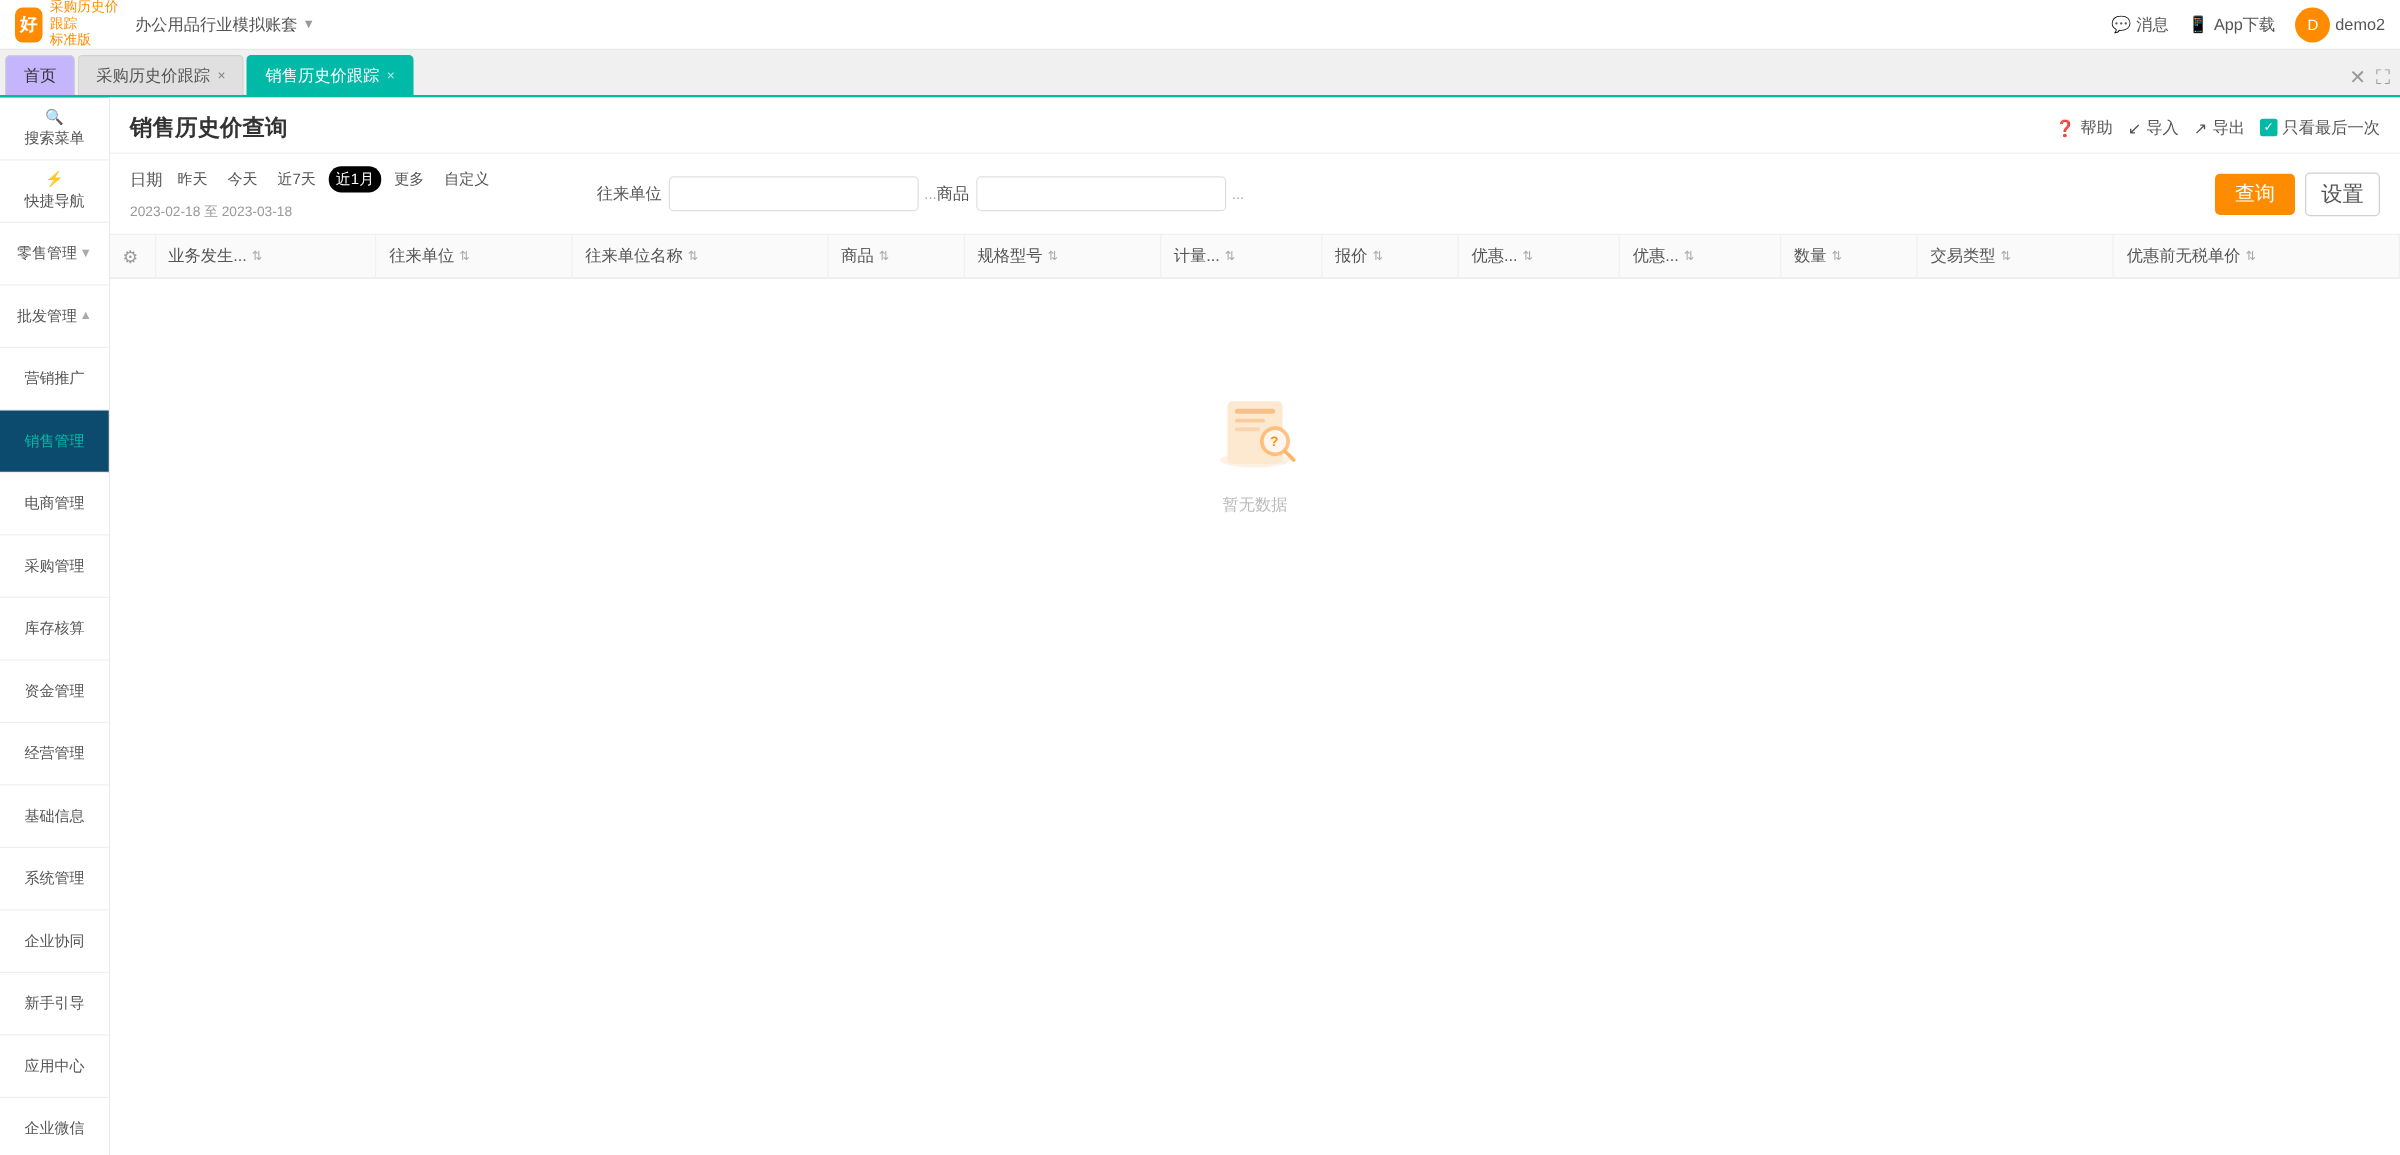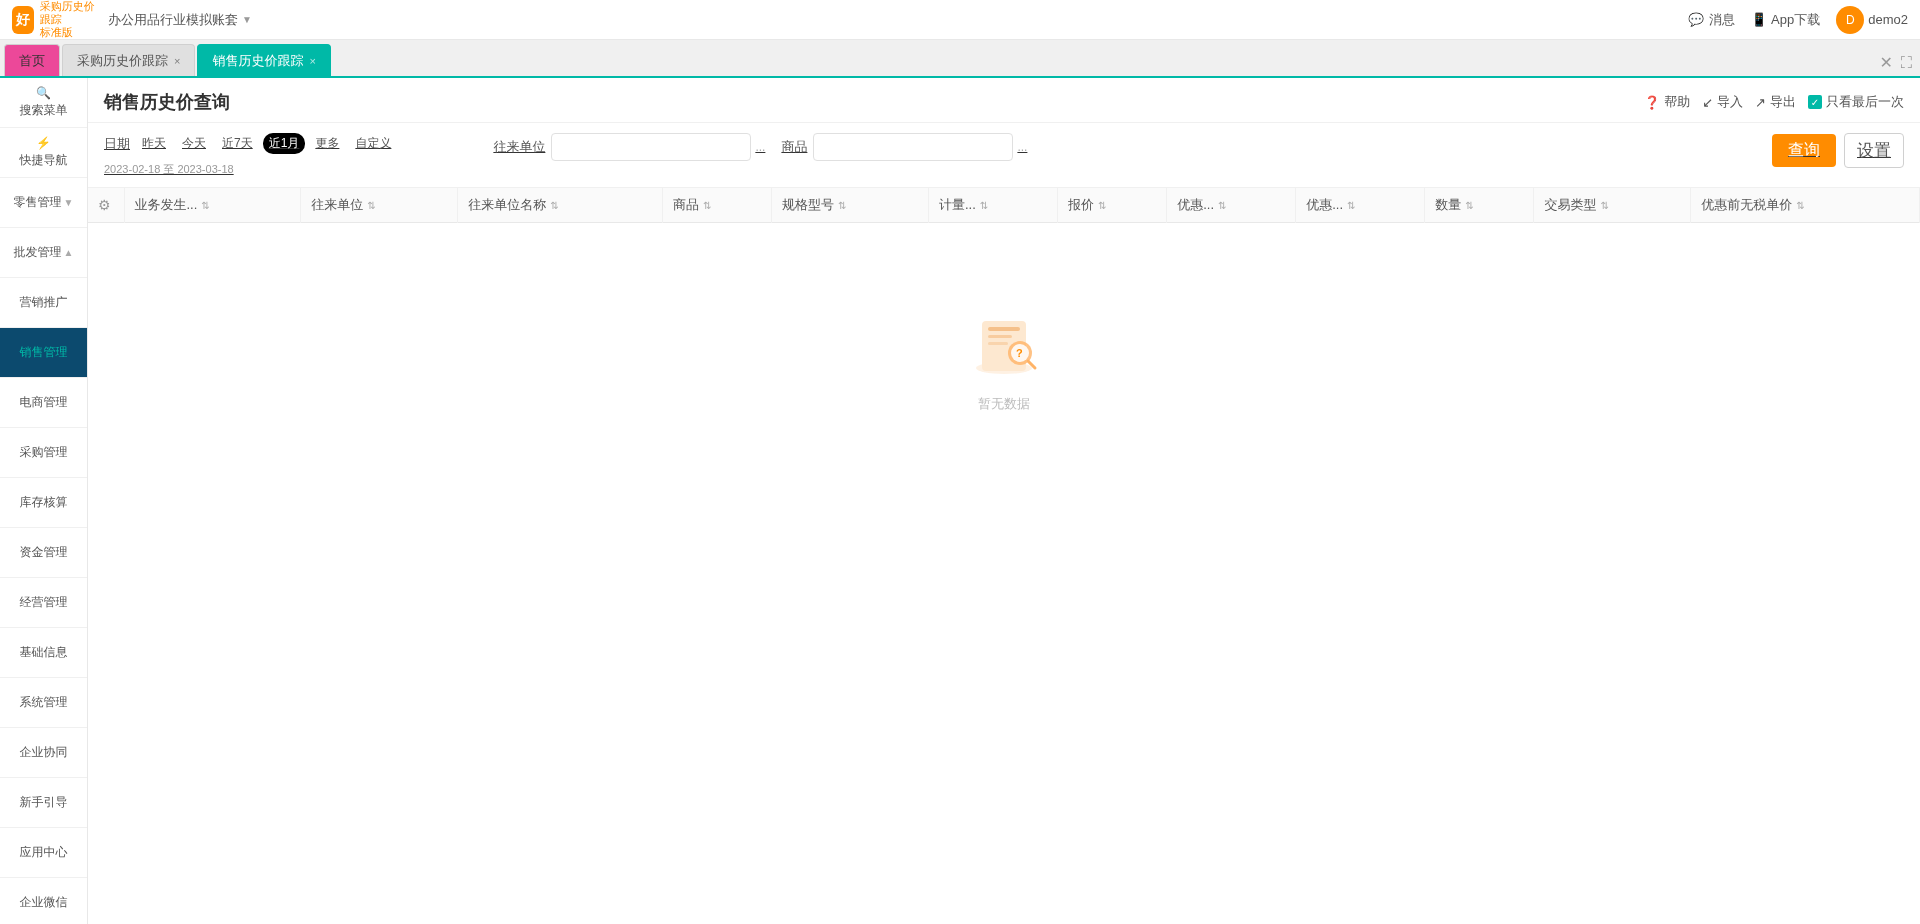--- a/index.html
+++ b/index.html
@@ -104,21 +104,21 @@
       margin-right: 2px;
       border: 1px solid #d0d0d0;
       border-bottom: none;
     }
     .tab.active {
       background: #00b9a7;
       color: #fff;
       border-color: #00b9a7;
     }
     .tab.home {
-      background: #ec4899;
+      background: #c4b5fd;
       color: #333;
       border-color: #d0d0d0;
       justify-content: center;
     }
     .tab-close {
       font-size: 11px;
       color: inherit;
       cursor: pointer;
       opacity: 0.7;
     }
@@ -228,24 +228,22 @@
       justify-content: center;
       color: white;
       font-size: 10px;
     }
 
     
     .filter-bar {
       padding: 10px 16px;
       border-bottom: 1px solid #f0f0f0;
       display: flex;
-      align-items: flex-start;
-      gap: 16px;
+      align-items: center;
       flex-wrap: wrap;
-      text-decoration: underline;
     }
     .filter-group {
       display: flex;
       align-items: center;
       gap: 6px;
     }
     .filter-label {
       font-size: 13px;
       color: #555;
     }

